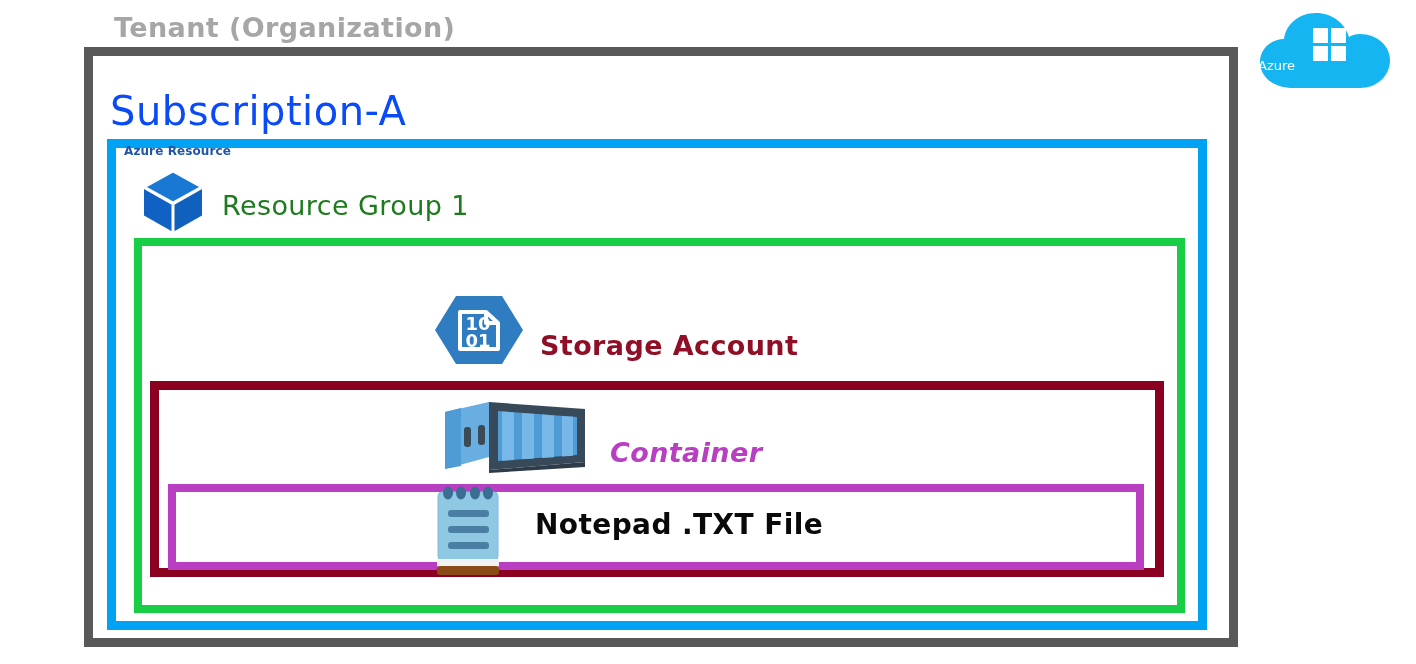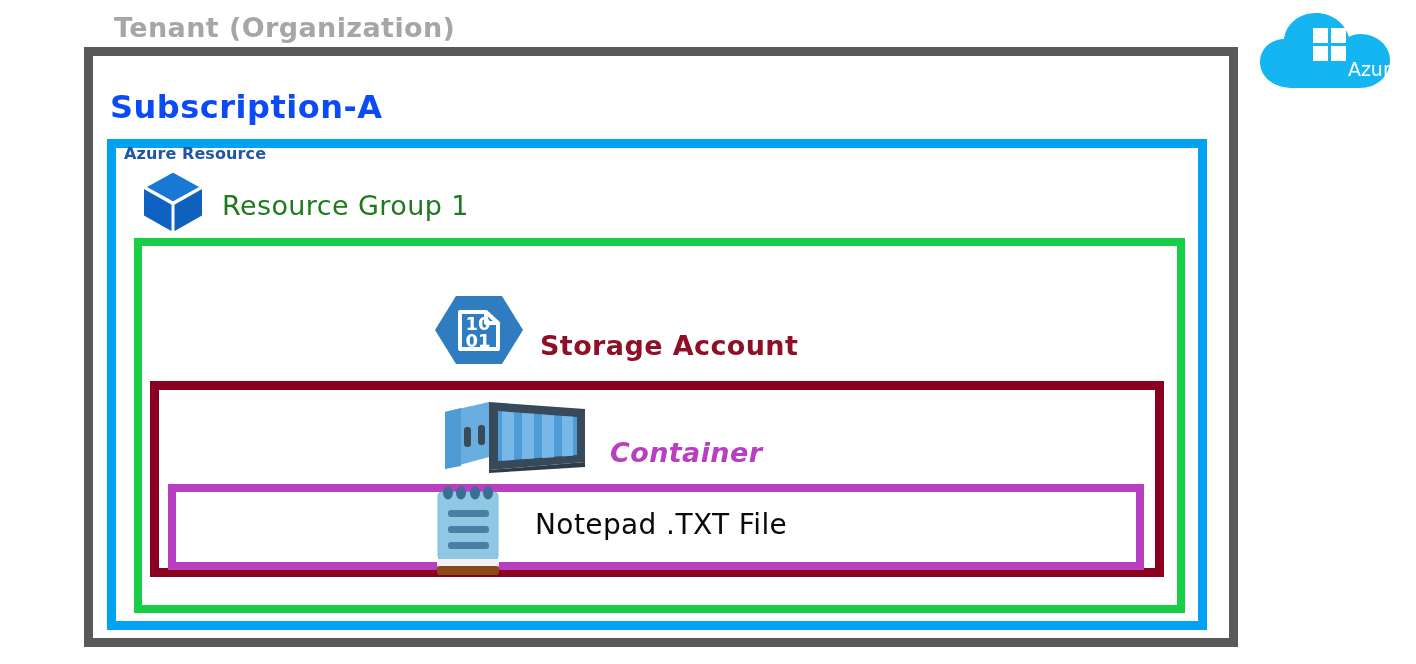--- a/index.html
+++ b/index.html
@@ -38,22 +38,22 @@
     box-sizing: border-box;
     background: #ffffff;
   }
 
   
   #subscription-label {
     position: absolute;
     left: 110px;
     top: 88px;
     font-family: "DejaVu Sans", sans-serif;
-    font-size: 32px;
-    font-weight: bold;
+    font-size: 40px;
+    font-weight: normal;
     color: #0B4BF5;
     letter-spacing: 0.5px;
     white-space: nowrap;
   }
   #subscription-box {
     position: absolute;
     left: 107px;
     top: 139px;
     width: 1100px;
     height: 491px;
@@ -61,21 +61,21 @@
     box-sizing: border-box;
     background: #ffffff;
   }
 
   
   #azure-resource-caption {
     position: absolute;
     left: 124px;
     top: 144px;
     font-family: "DejaVu Sans", sans-serif;
-    font-size: 16px;
+    font-size: 12px;
     font-weight: bold;
     color: #1F56A8;
     letter-spacing: 0.1px;
     white-space: nowrap;
   }
 
   
   #cube-icon {
     position: absolute;
     left: 140px;
@@ -179,42 +179,42 @@
     top: 484px;
     width: 68px;
     height: 92px;
   }
   #notepad-label {
     position: absolute;
     left: 535px;
     top: 508px;
     font-family: "DejaVu Sans", sans-serif;
     font-size: 28px;
-    font-weight: normal;
+    font-weight: bold;
     color: #0A0A0A;
     letter-spacing: 0.4px;
     white-space: nowrap;
   }
 
   
   #azure-cloud {
     position: absolute;
     left: 1258px;
     top: 8px;
     width: 144px;
     height: 86px;
   }
   #azure-cloud-text {
     position: absolute;
     left: 1258px;
     top: 58px;
     width: 144px;
-    text-align: right;
-    font-family: "DejaVu Sans", sans-serif;
-    font-size: 19px;
+    text-align: left;
+    font-family: "DejaVu Sans", sans-serif;
+    font-size: 13px;
     color: #FFFFFF;
     pointer-events: none;
   }
 </style>
 </head>
 <body>
 
 <div id="tenant-label">Tenant (Organization)</div>
 
 <div id="tenant-box"></div>

